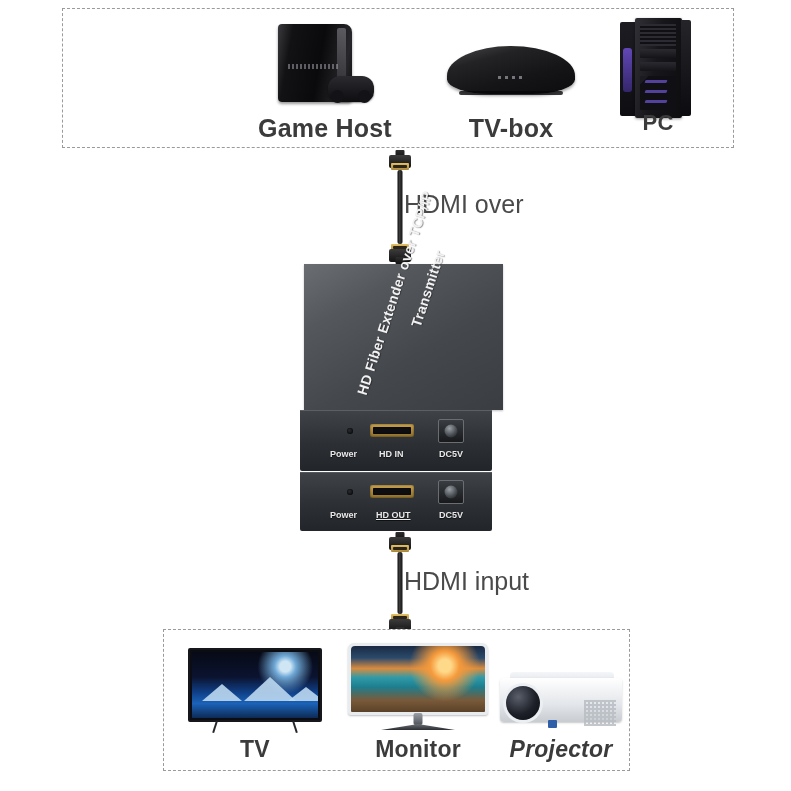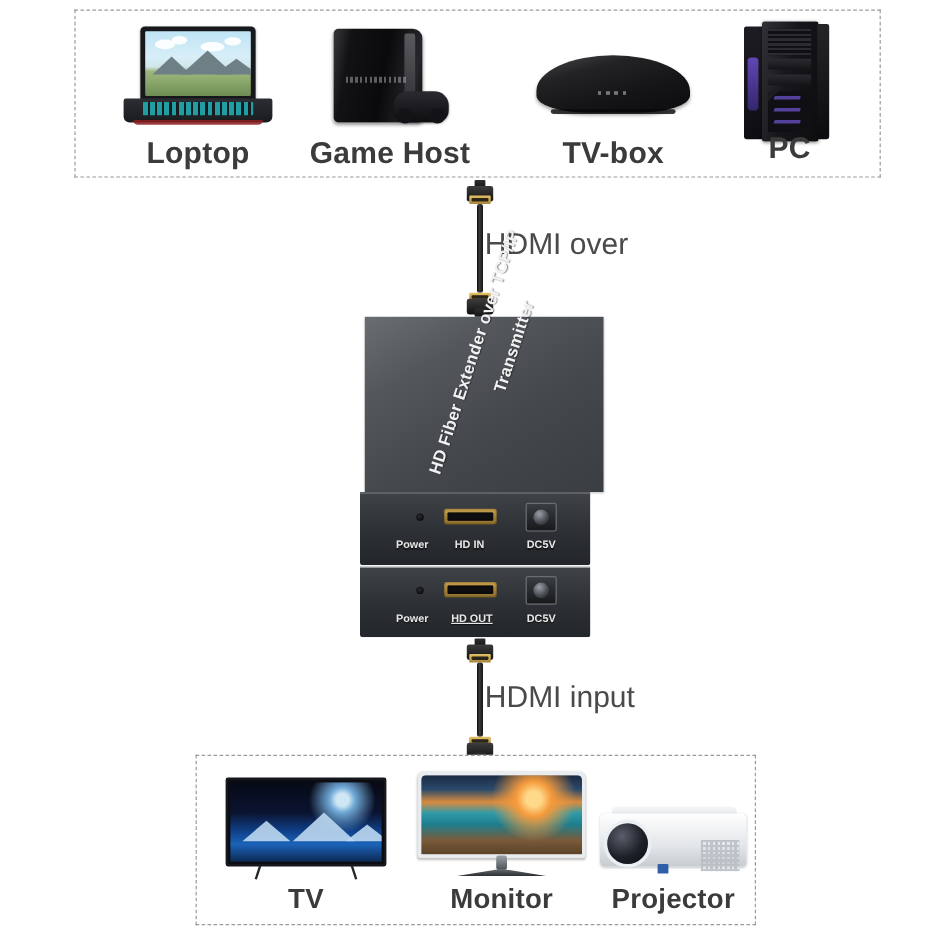--- a/index.html
+++ b/index.html
@@ -324,39 +324,20 @@
     background:#2f5fa8;border-radius:1px;
   }
 </style>
 </head>
 <body>
 
 <div class="stage">
 
   <div class="group-box" id="sources-box"></div>
 
-  <div class="dev" style="left:83px;top:22px;width:164px;height:118px;">
-    <div class="lap-wrap" style="left:20px;top:0;">
-      <div class="lap-lid">
-        <div class="lap-screen">
-          <div class="cloud" style="left:8px;top:7px;width:17px;height:8px;"></div>
-          <div class="cloud" style="left:22px;top:4px;width:13px;height:7px;"></div>
-          <div class="cloud" style="left:46px;top:9px;width:20px;height:8px;"></div>
-          <div class="cloud" style="left:66px;top:5px;width:14px;height:7px;"></div>
-          <div class="mtn" style="left:6px;border-width:0 16px 15px 16px;"></div>
-          <div class="mtn" style="left:30px;border-width:0 22px 20px 22px;"></div>
-          <div class="mtn" style="left:58px;border-width:0 18px 13px 18px;"></div>
-        </div>
-      </div>
-      <div class="lap-base"></div>
-      <div class="lap-keys"></div>
-      <div class="lap-foot"></div>
-    </div>
-    <div class="dev-label" style="position:absolute;left:0;top:92px;width:164px;font-size:25px;">Loptop</div>
-  </div>
 
   <div class="dev" style="left:252px;top:22px;width:146px;height:118px;">
     <div class="gh-wrap" style="left:20px;top:2px;">
       <div class="gh-body">
         <div class="gh-strip"></div>
         <div class="gh-logo"></div>
       </div>
       <div class="gh-pad"></div>
     </div>
     <div class="dev-label" style="position:absolute;left:0;top:92px;width:146px;font-size:25px;">Game Host</div>
@@ -382,21 +363,21 @@
         <div class="pc-bay" style="top:31px;"></div>
         <div class="pc-bay" style="top:44px;"></div>
         <div class="pc-vent">
           <div class="pc-vline" style="left:5px;top:4px;"></div>
           <div class="pc-vline" style="left:5px;top:14px;"></div>
           <div class="pc-vline" style="left:5px;top:24px;"></div>
         </div>
       </div>
       <div class="pc-right"></div>
     </div>
-    <div class="dev-label" style="position:absolute;left:0;top:92px;width:116px;font-size:25px;">PC</div>
+    <div class="dev-label" style="position:absolute;left:0;top:92px;width:116px;font-size:22px;">PC</div>
   </div>
 
   <div class="cable" style="left:379px;top:150px;width:42px;height:116px;">
     <div class="plug down" style="top:0;">
       <div class="plug-neck"></div>
       <div class="plug-shell"></div>
       <div class="plug-tip"></div>
     </div>
     <div class="cable-wire" style="top:20px;height:74px;"></div>
     <div class="plug up" style="top:94px;">
@@ -473,21 +454,21 @@
     <div class="mon-wrap" style="left:8px;top:0;">
       <div class="mon-panel">
         <div class="mon-screen"></div>
       </div>
       <div class="mon-neck"></div>
       <div class="mon-base"></div>
     </div>
     <div class="dev-label" style="position:absolute;left:0;top:93px;width:156px;font-size:23px;">Monitor</div>
   </div>
 
-  <div class="dev" style="left:492px;top:668px;width:138px;height:92px;">
+  <div class="dev" style="left:492px;top:668px;width:138px;height:92px;font-style:italic;">
     <div class="prj-wrap" style="left:8px;top:0;">
       <div class="prj-top"></div>
       <div class="prj-body">
         <div class="prj-vent"></div>
         <div class="prj-btn"></div>
       </div>
       <div class="prj-lens"></div>
     </div>
     <div class="dev-label" style="position:absolute;left:0;top:68px;width:138px;font-size:23px;">Projector</div>
   </div>

